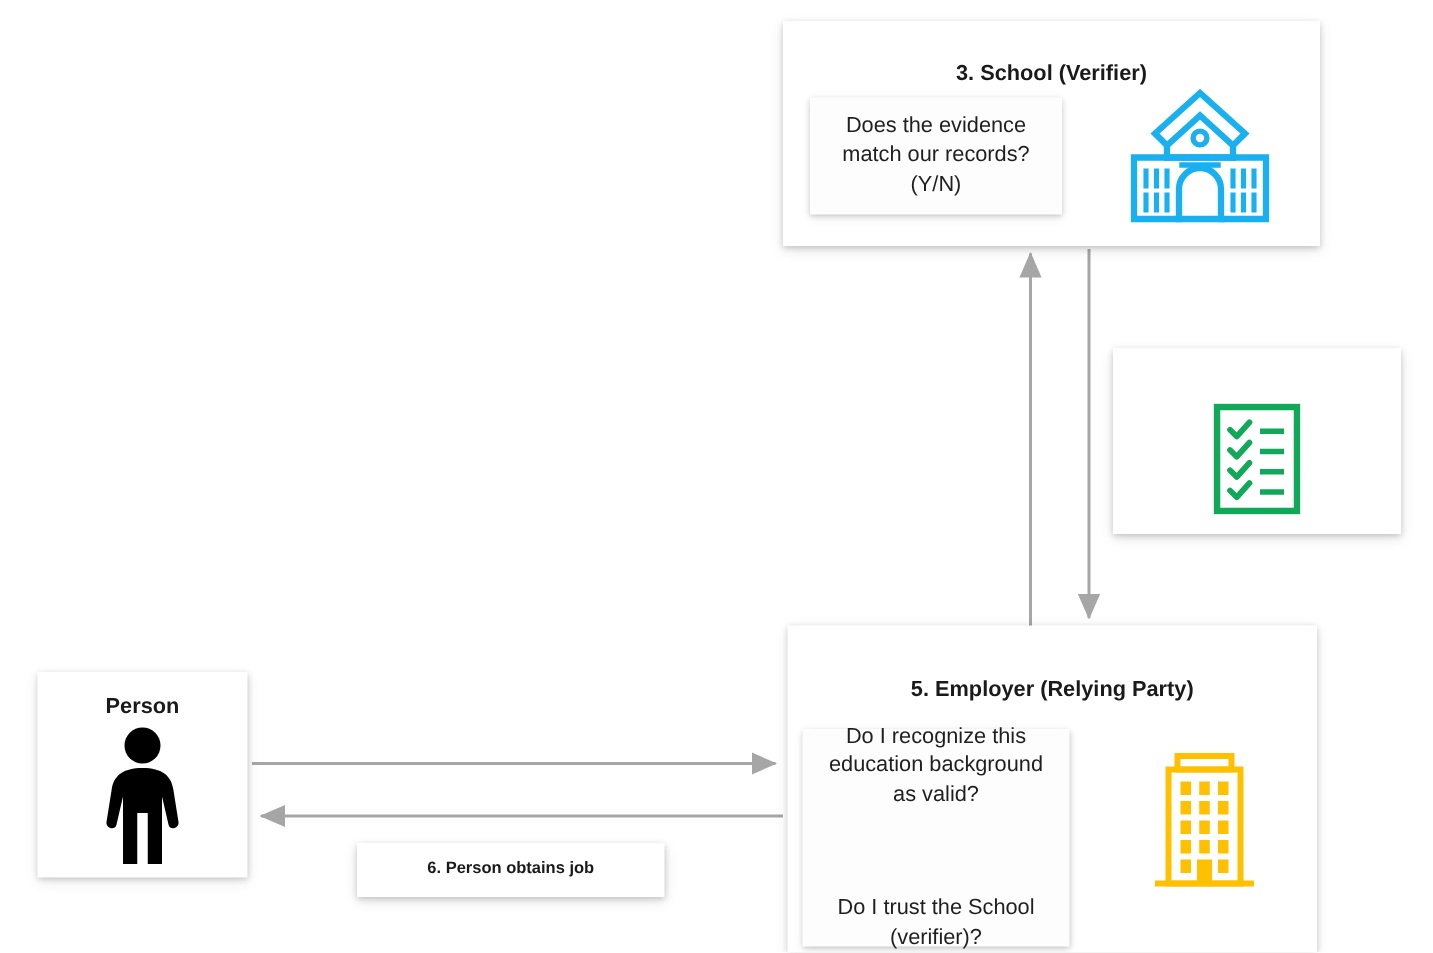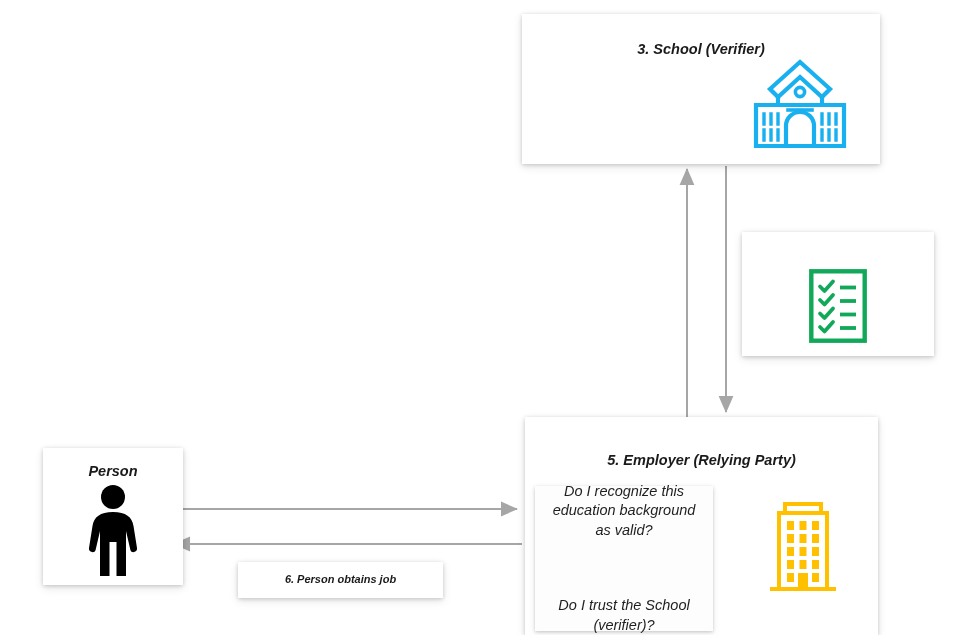--- a/index.html
+++ b/index.html
@@ -19,21 +19,20 @@
     background: #ffffff;
     overflow: hidden;
   }
 
   
   .card {
     position: absolute;
     background: #ffffff;
     box-shadow: 0 1px 4px rgba(0,0,0,0.18), 0 3px 9px rgba(0,0,0,0.10);
     box-sizing: border-box;
-    font-style: italic;
   }
   .card-title {
     text-align: center;
     font-size: 14.5px;
     font-weight: bold;
     color: #1a1a1a;
     line-height: 1.25;
     white-space: nowrap;
   }
   .inner-box {
@@ -77,21 +76,21 @@
 
   #evidence1-card  { left: 241px; top: 380px; width: 190px; height: 116px; }
   #evidence1-title { position: absolute; left: 0; top: 11px; width: 100%; }
   #evidence1-icon  { left: 56px; top: 32px; width: 80px; height: 74px; }
 
   #employer-card   { left: 525px; top: 417px; width: 353px; height: 218px; }
   #employer-title  { position: absolute; left: 0; top: 34px; width: 100%; }
   #employer-question{ left: 10px; top: 69px; width: 178px; height: 145px; gap: 40px; }
   #employer-icon   { left: 216px; top: 76px; width: 124px; height: 112px; }
 
-  #person-card   { left: 43px; top: 448px; width: 140px; height: 137px; }
+  #person-card   { left: 25px; top: 448px; width: 140px; height: 137px; }
   #person-title  { position: absolute; left: 0; top: 14px; width: 100%; }
   #person-icon   { left: 38px; top: 34px; width: 64px; height: 96px; }
 
   #jobcard       { left: 238px; top: 562px; width: 205px; height: 36px;
                    display: flex; align-items: center; justify-content: center; }
   #jobcard .card-title { font-size: 11px; }
 
   
   #arrows {
     position: absolute;
@@ -134,20 +133,27 @@
     </g>
 
     <g>
       <line x1="726" y1="166" x2="726" y2="412" stroke="#a6a6a6" stroke-width="2" marker-end="url(#ah-d)"></line>
     </g>
   </svg>
 
   <div class="card" id="school-card">
     <div class="card-title" id="school-title">3. School (Verifier)</div>
 
+    <div class="inner-box" id="school-question">
+      <div class="inner-text">
+        <span>Does the evidence</span><br>
+        <span>match our records?</span><br>
+        <span>(Y/N)</span>
+      </div>
+    </div>
 
     <div class="icon-holder" id="school-icon">
       <svg width="104" height="92" viewBox="0 0 104 92" xmlns="http://www.w3.org/2000/svg" fill="none" stroke="#19b0f0" stroke-width="4.2" stroke-linecap="square" stroke-linejoin="miter">
 
         <path d="M52 4 L22 31 L30 39 L52 19 L74 39 L82 31 Z"></path>
 
         <path d="M30 39 L30 47 M74 39 L74 47"></path>
 
         <circle cx="52" cy="34" r="4.6" stroke-width="3.6"></circle>
 

